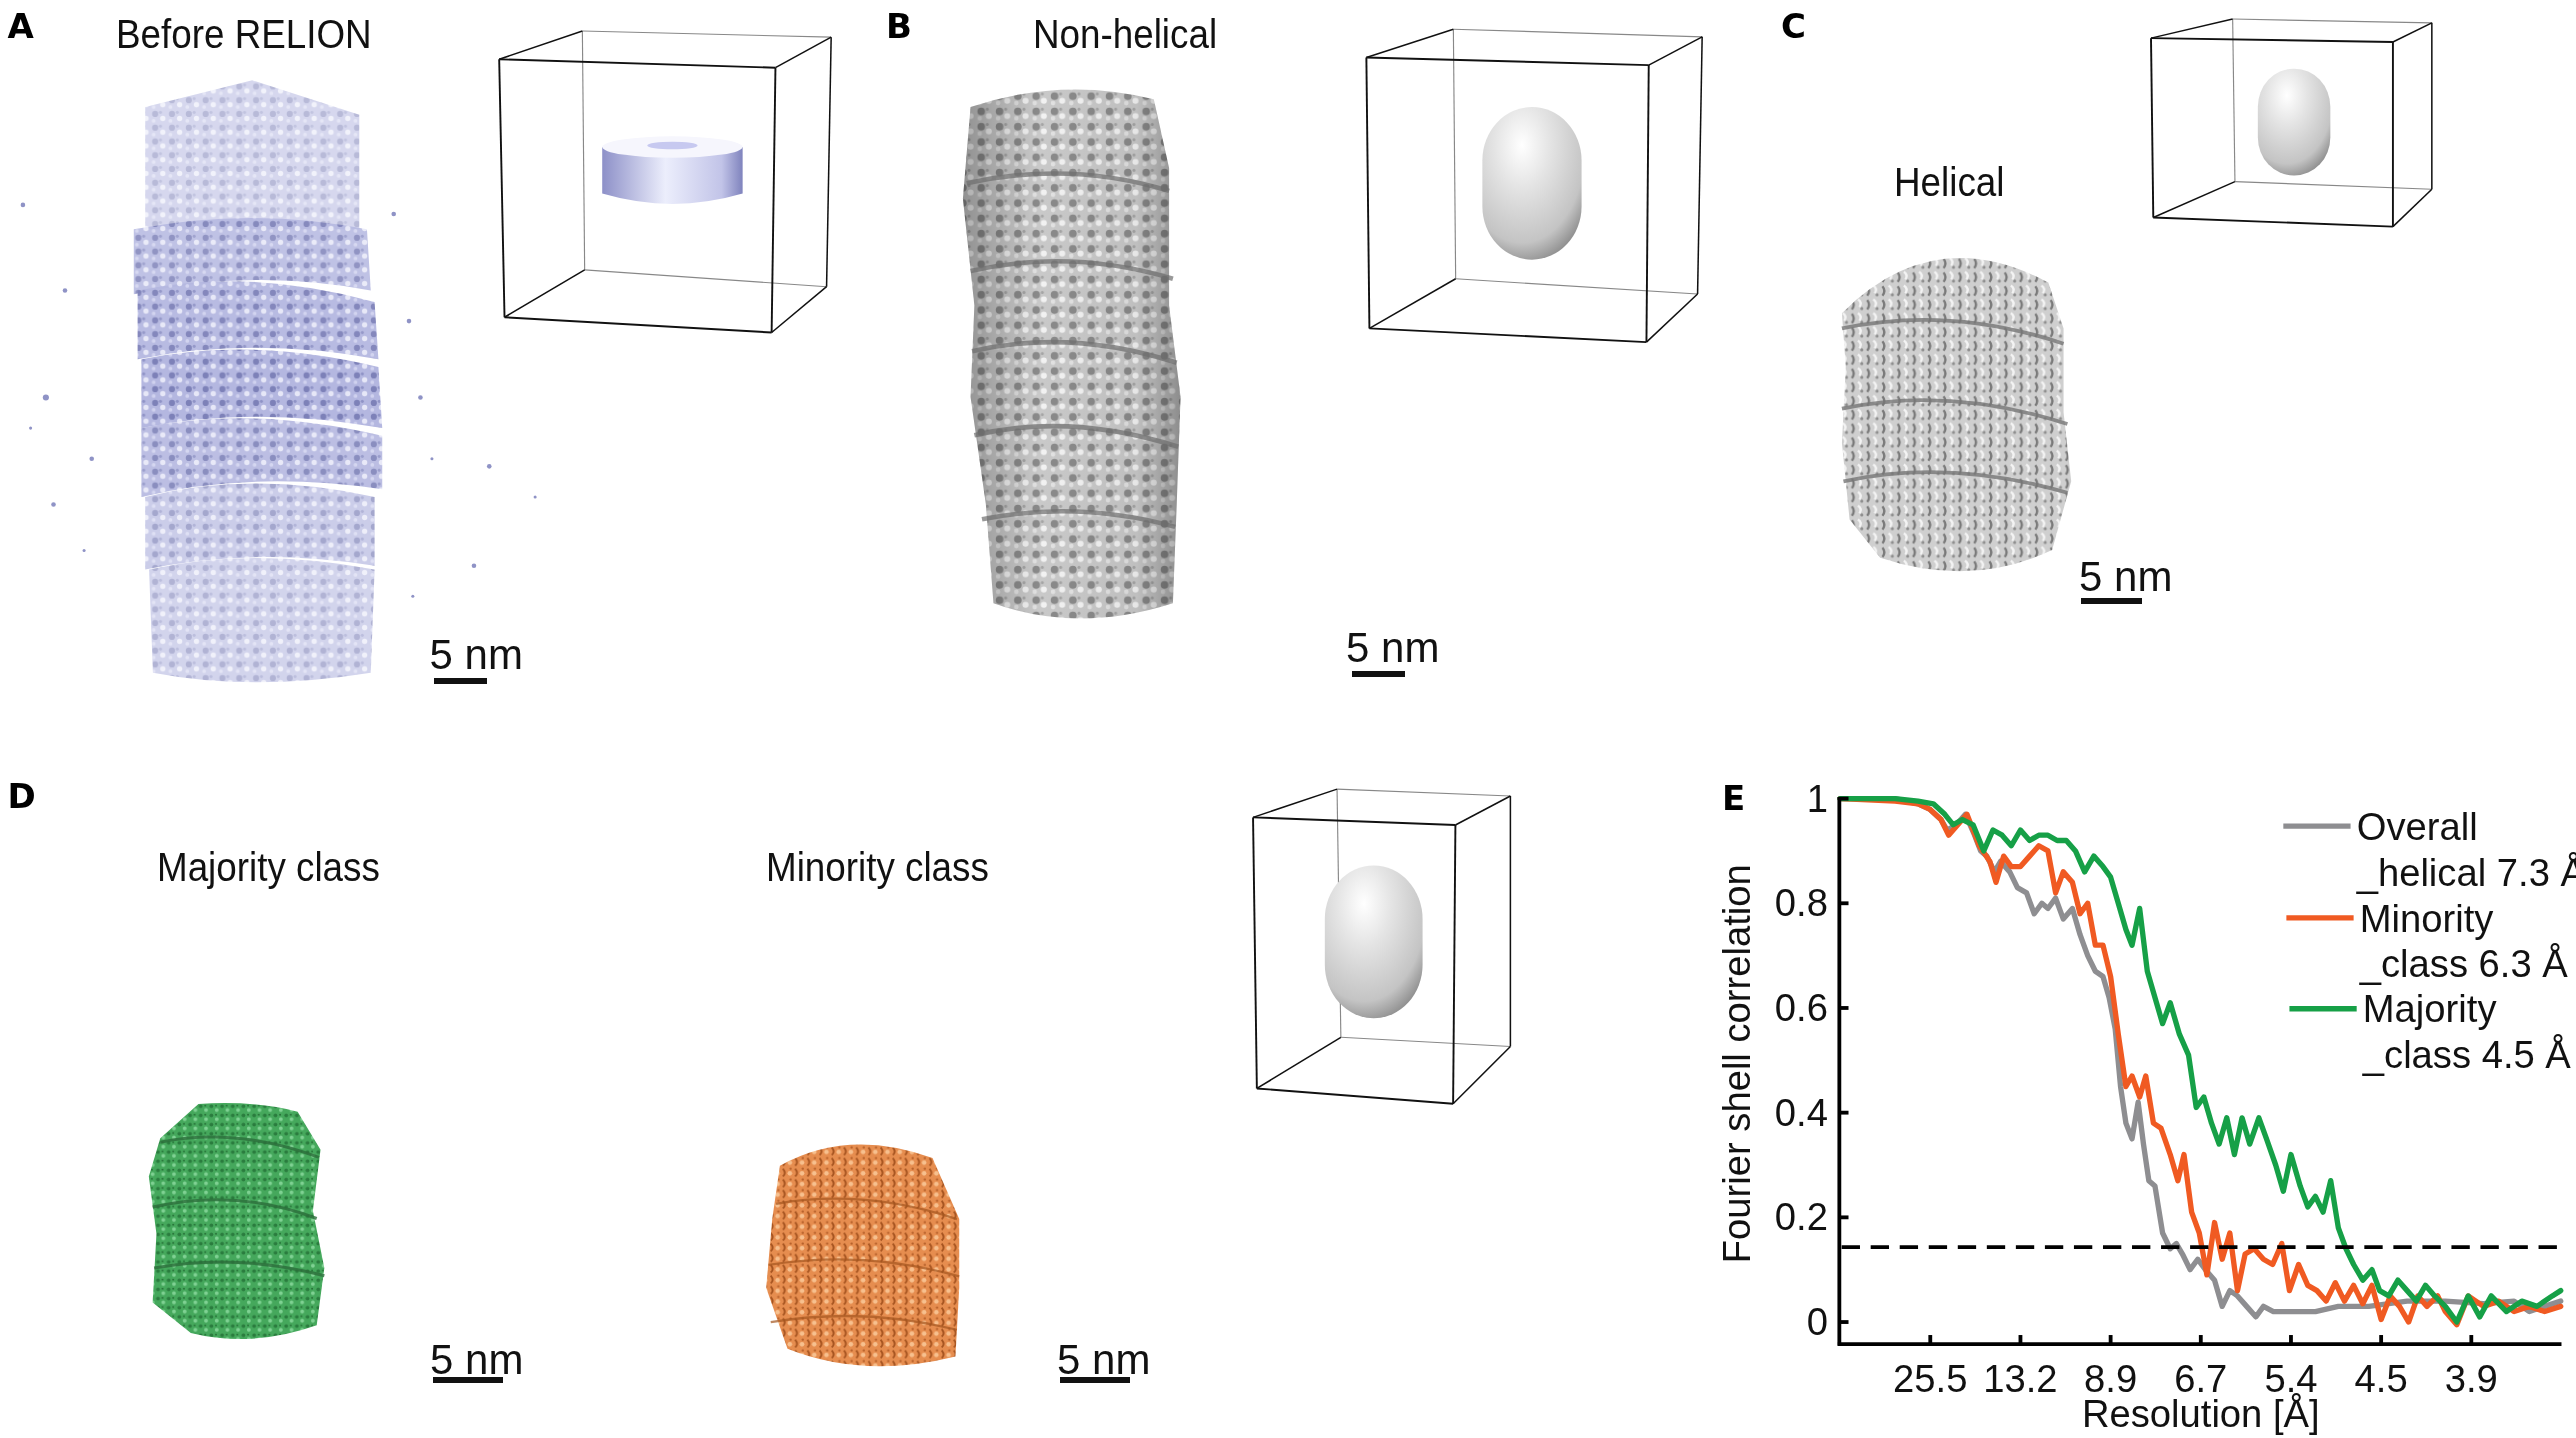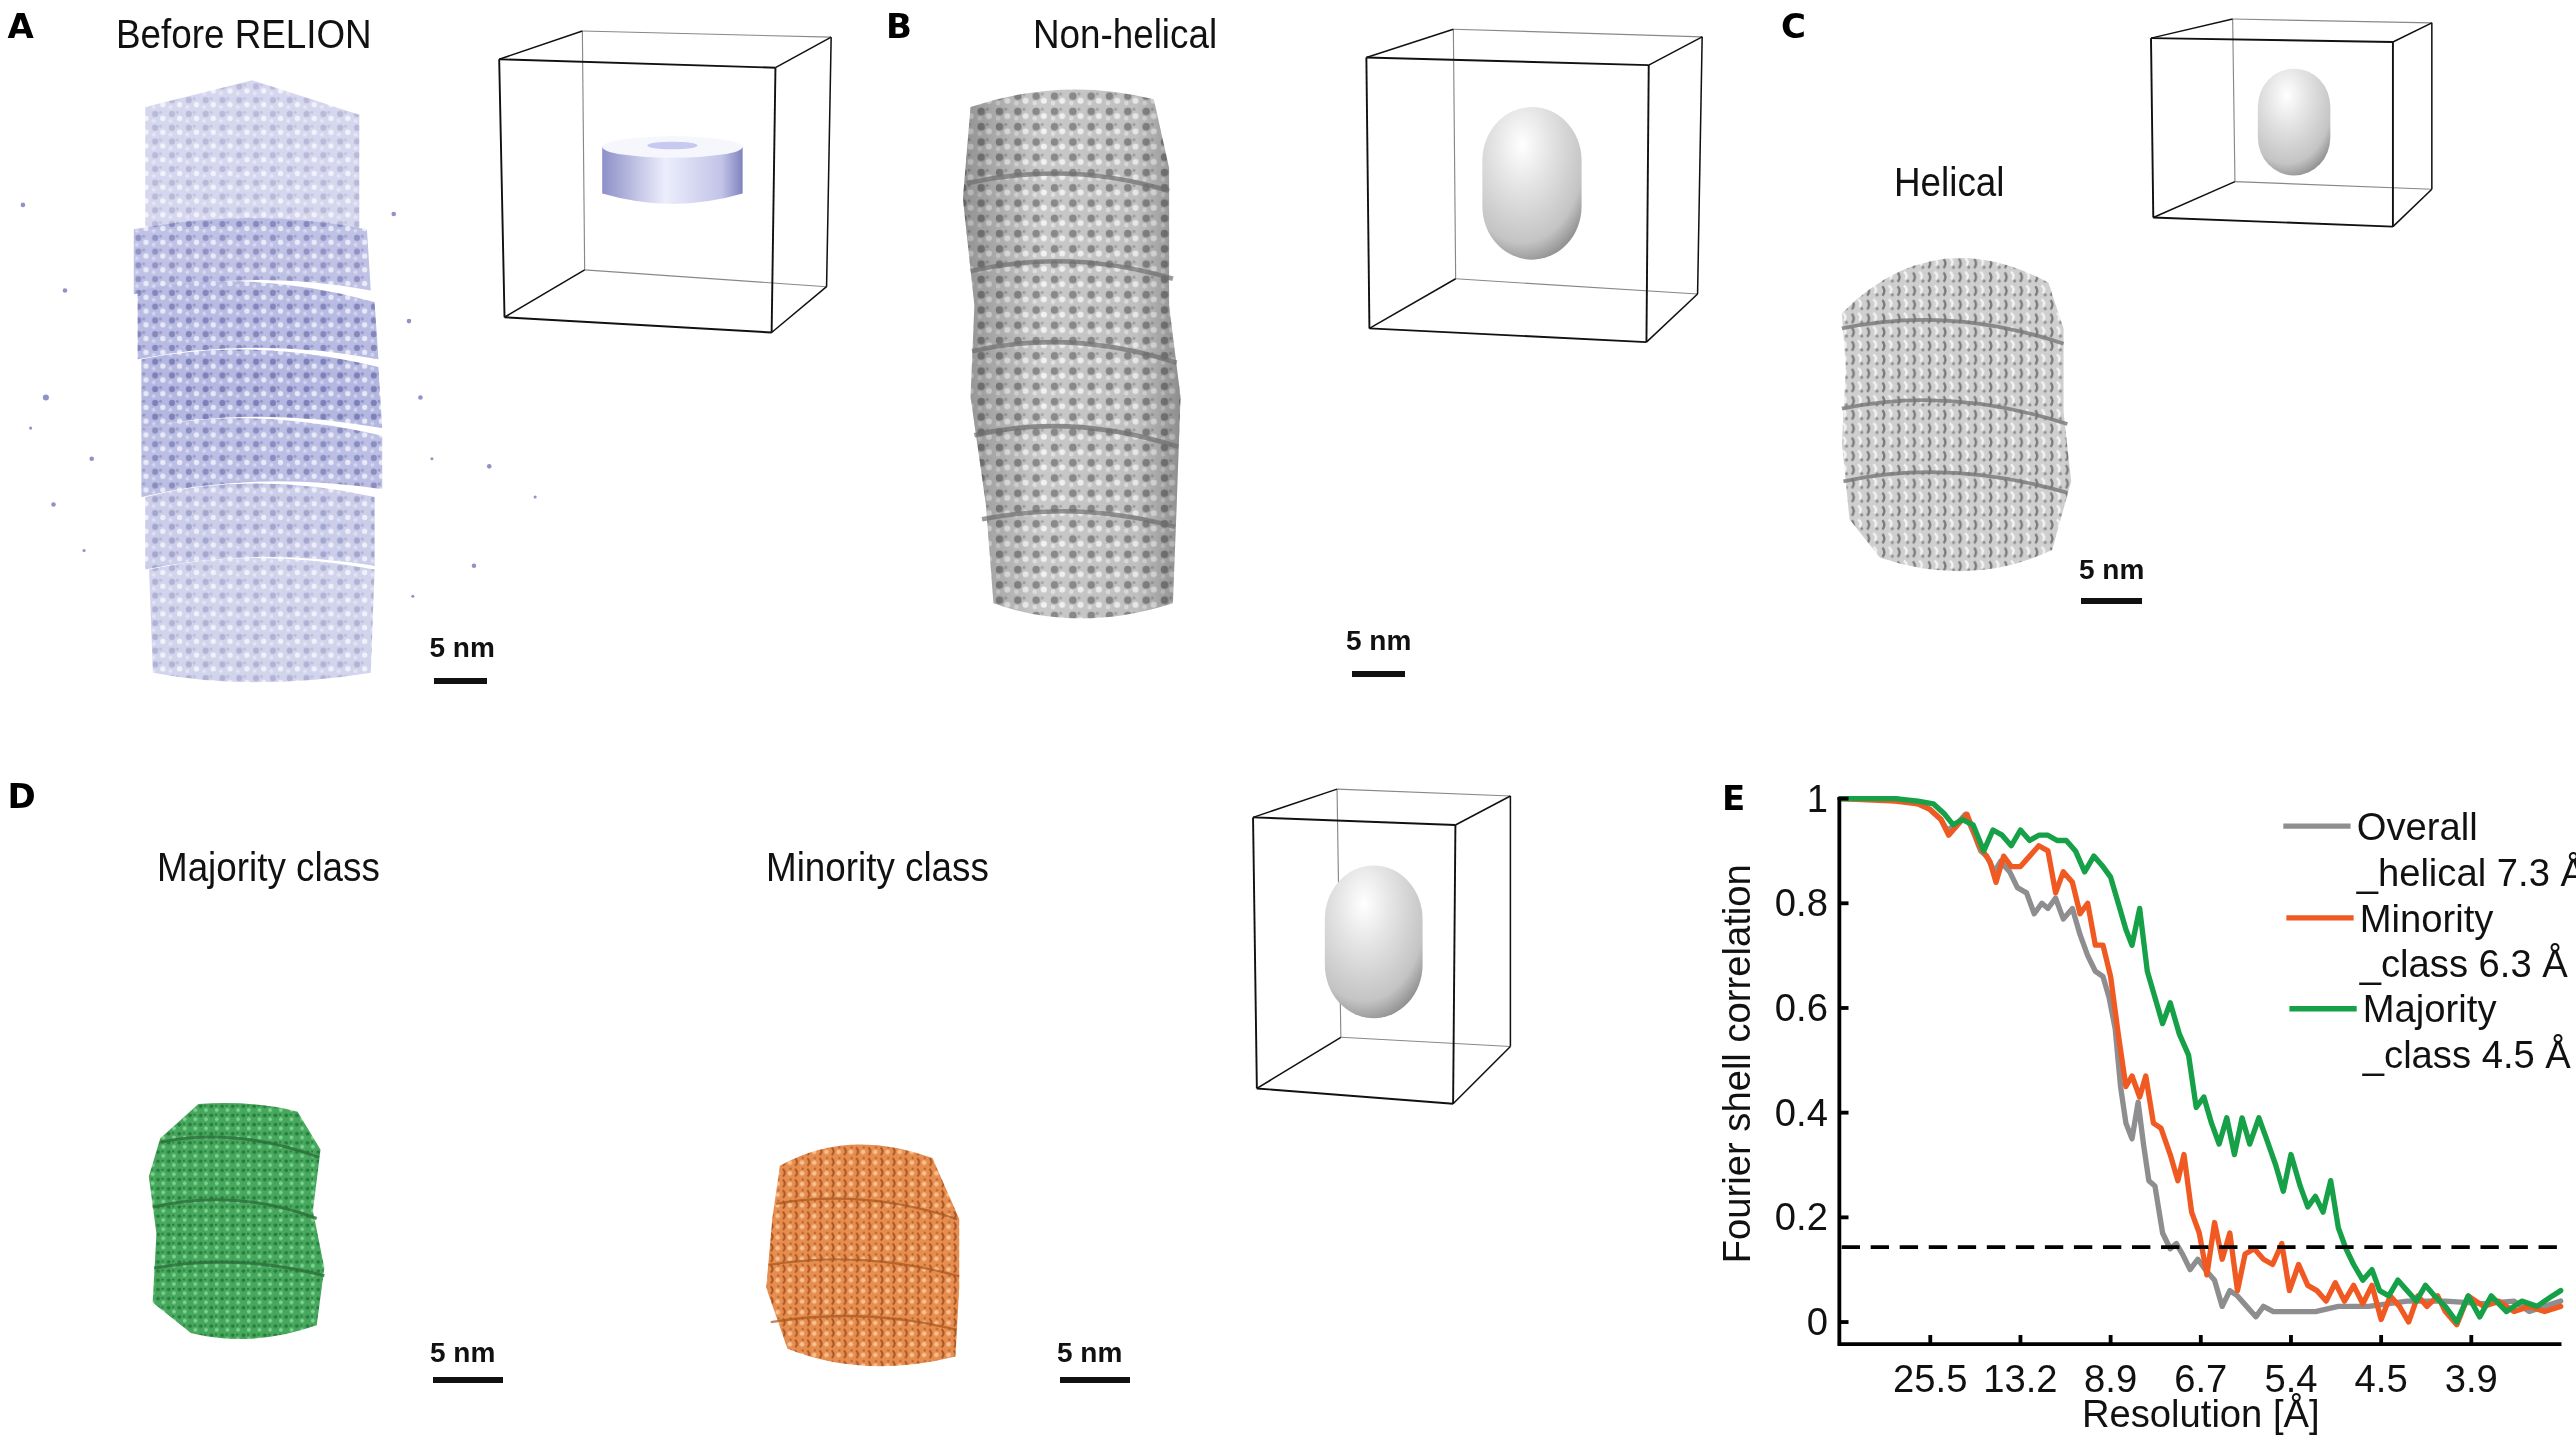--- a/index.html
+++ b/index.html
@@ -3,21 +3,21 @@
 <meta charset="utf-8">
 <style>
   html, body { margin: 0; padding: 0; background: #ffffff; }
   body { width: 2576px; height: 1439px; position: relative; overflow: hidden;
          font-family: "Liberation Sans", sans-serif; color: #111; }
   .panel-letter { position: absolute; font-family: "DejaVu Sans", sans-serif; font-weight: bold;
                   font-size: 34px; color: #000; line-height: 1; }
   .title { position: absolute; font-size: 40px; line-height: 1; white-space: nowrap; color: #111;
            transform: scaleX(0.92); transform-origin: left top; }
   .scalebar { position: absolute; }
-  .scalebar .lbl { position: absolute; font-size: 28px; line-height: 1; white-space: nowrap; color: #111; font-weight: bold; }
+  .scalebar .lbl { position: absolute; font-size: 42px; line-height: 1; white-space: nowrap; color: #111; }
   .scalebar .bar { position: absolute; height: 6.1px; background: #111; }
   svg { position: absolute; overflow: visible; }
   .axis-text { font-family: "Liberation Sans", sans-serif; fill: #111; }
 </style>
 </head>
 <body>
 
 <div class="panel-letter" style="left:7.6px; top:9.2px;">A</div>
 <div class="title" style="left:116px; top:13.8px;">Before RELION</div>
 

